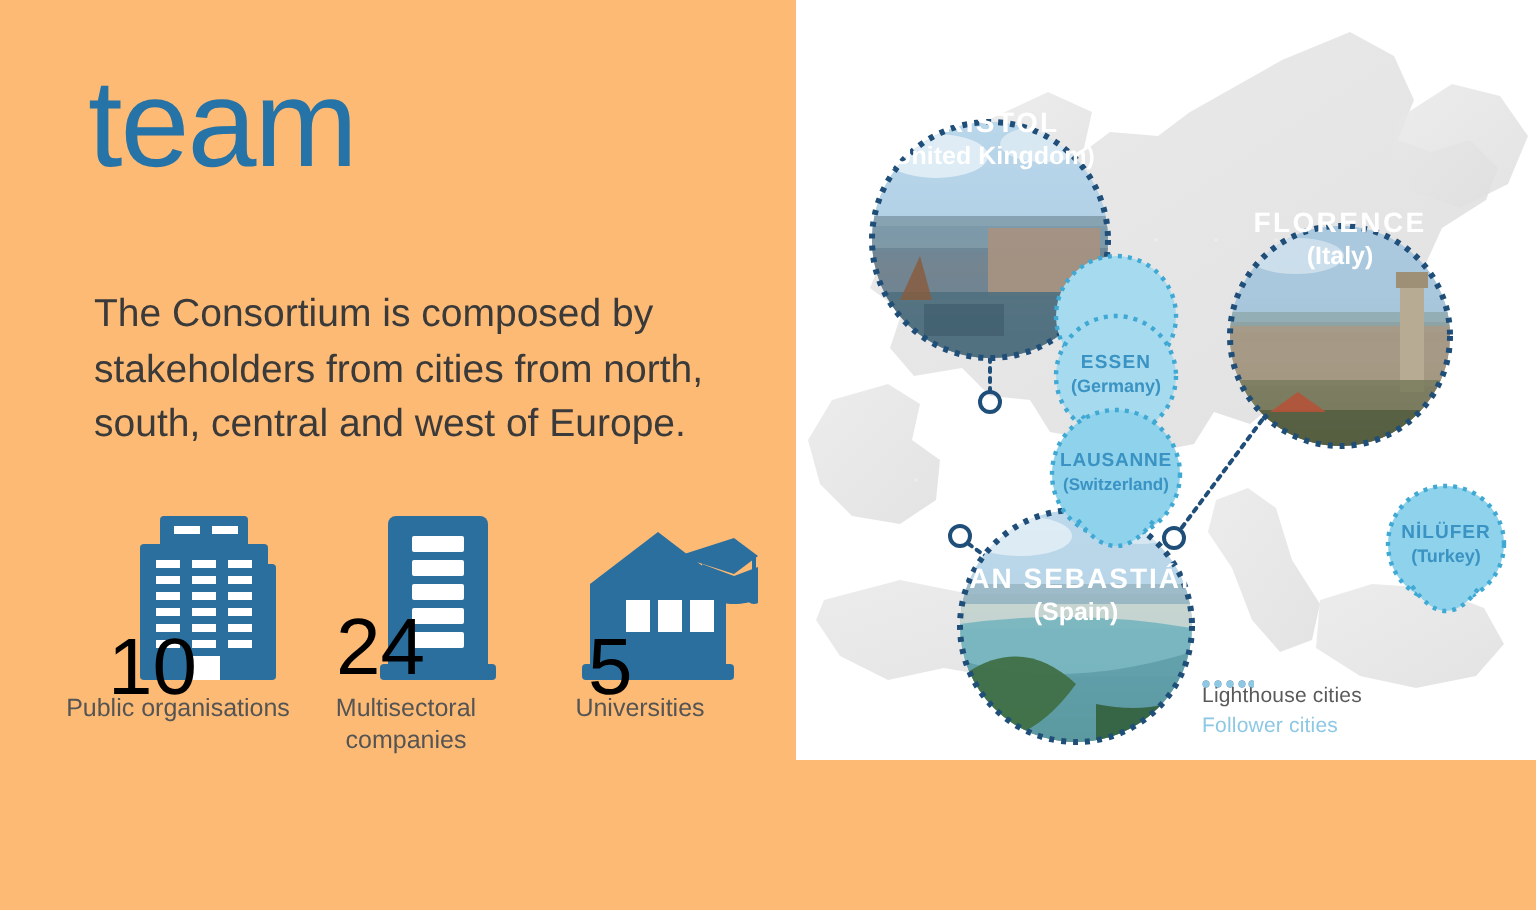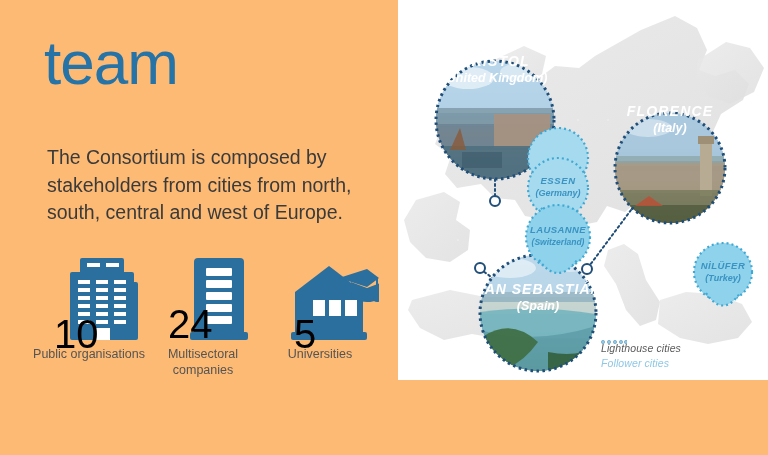--- a/index.html
+++ b/index.html
@@ -18,21 +18,21 @@
   .stat-1{left:12px;} .stat-2{left:126px;} .stat-3{left:243px;}
   .icon-wrap{position:relative;height:88px;display:flex;align-items:flex-end;justify-content:flex-end;text-decoration:underline;}
   .icon-wrap svg{display:block;}
   .stat-num{position:absolute;font-size:40px;line-height:40px;color:#000;font-weight:400;z-index:3;}
   .num-1{left:24px;top:62px;}
   .num-2{left:24px;top:52px;}
   .num-3{left:33px;top:62px;}
   .stat-cap{margin-top:6px;font-size:12.5px;line-height:16px;color:#545454;}
 
   
-  .map{position:absolute;left:398px;top:0;width:370px;height:380px;background:#ffffff;font-style:italic;}
+  .map{position:absolute;left:398px;top:0;width:370px;height:380px;background:#ffffff;}
   .map svg{position:absolute;left:0;top:0;}
 
   .legend{position:absolute;left:203px;top:340px;width:140px;}
   .leg-row{display:flex;align-items:center;height:15px;}
   .leg-dots{width:26px;height:4px;margin-right:7px;}
   .leg-txt{font-size:10.5px;line-height:12px;letter-spacing:.1px;}
   .leg-1 .leg-txt{color:#5a5a5a;}
   .leg-2 .leg-txt{color:#8dc8e4;}
 
   .pin-label{font-family:"Liberation Sans",sans-serif;font-weight:700;}

